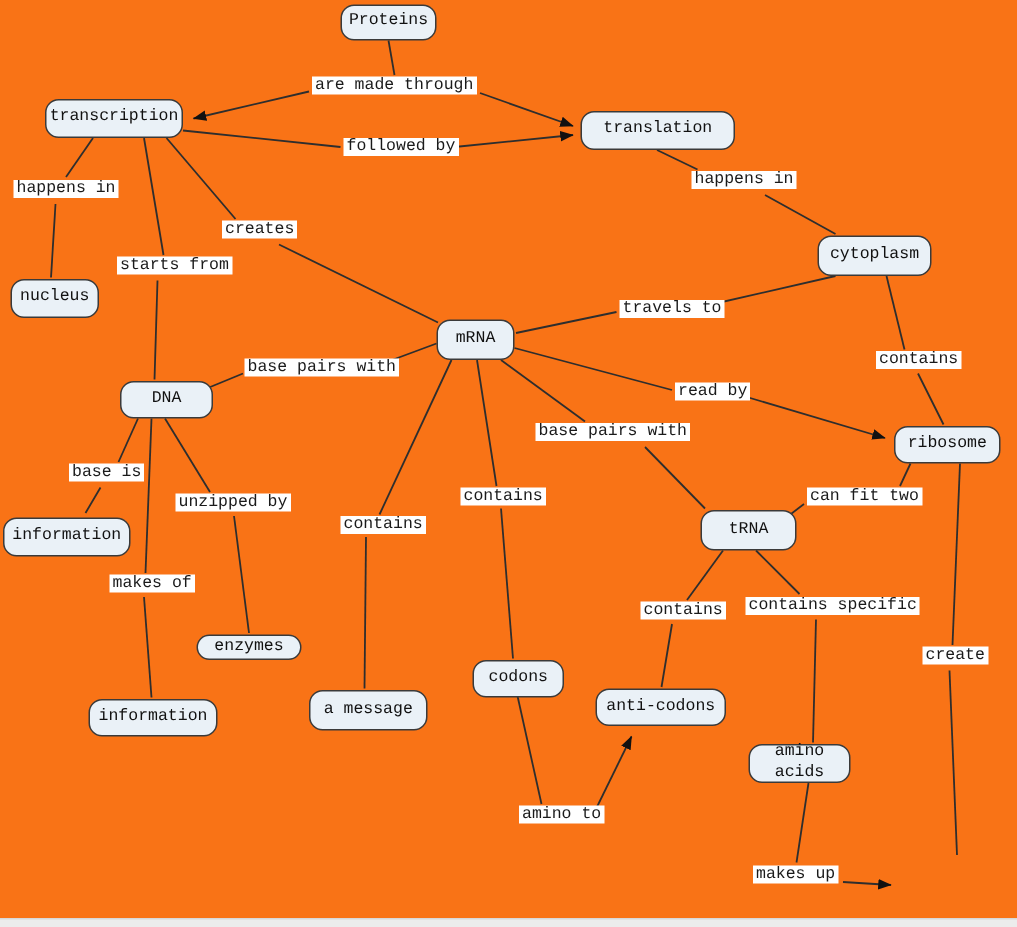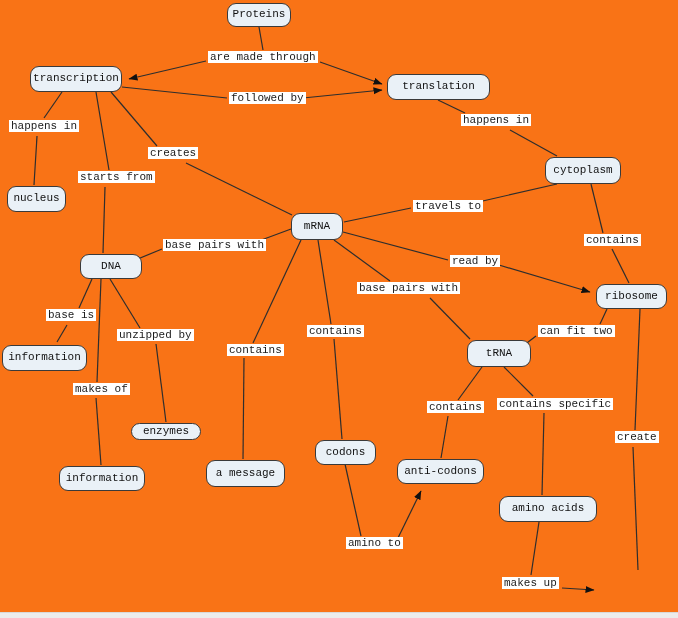--- a/index.html
+++ b/index.html
@@ -115,21 +115,21 @@
   <div class="node" style="left:291px;top:213px;width:52px;height:27px">mRNA</div>
   <div class="node" style="left:80px;top:254px;width:62px;height:25px">DNA</div>
   <div class="node" style="left:596px;top:284px;width:71px;height:25px">ribosome</div>
   <div class="node" style="left:467px;top:340px;width:64px;height:27px">tRNA</div>
   <div class="node" style="left:2px;top:345px;width:85px;height:26px">information</div>
   <div class="node" style="left:131px;top:423px;width:70px;height:17px">enzymes</div>
   <div class="node" style="left:59px;top:466px;width:86px;height:25px">information</div>
   <div class="node" style="left:206px;top:460px;width:79px;height:27px">a message</div>
   <div class="node" style="left:315px;top:440px;width:61px;height:25px">codons</div>
   <div class="node" style="left:397px;top:459px;width:87px;height:25px">anti-codons</div>
-  <div class="node" style="left:499px;top:496px;width:98px;height:26px">amino acids</div>
+  <div class="node" style="left:499px;top:496px;width:68px;height:26px">amino acids</div>
 
   <div class="edge-label" style="left:208px;top:51px">are made through</div>
   <div class="edge-label" style="left:229px;top:92px">followed by</div>
   <div class="edge-label" style="left:9px;top:120px">happens in</div>
   <div class="edge-label" style="left:78px;top:171px">starts from</div>
   <div class="edge-label" style="left:148px;top:147px">creates</div>
   <div class="edge-label" style="left:461px;top:114px">happens in</div>
   <div class="edge-label" style="left:413px;top:200px">travels to</div>
   <div class="edge-label" style="left:584px;top:234px">contains</div>
   <div class="edge-label" style="left:450px;top:255px">read by</div>

